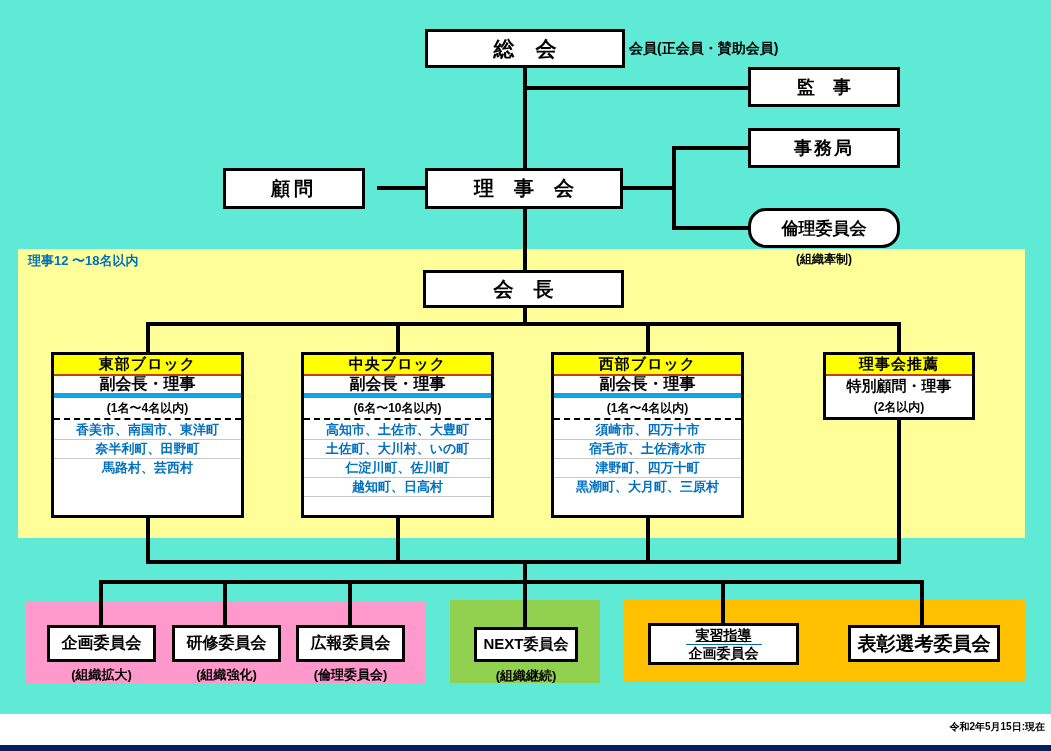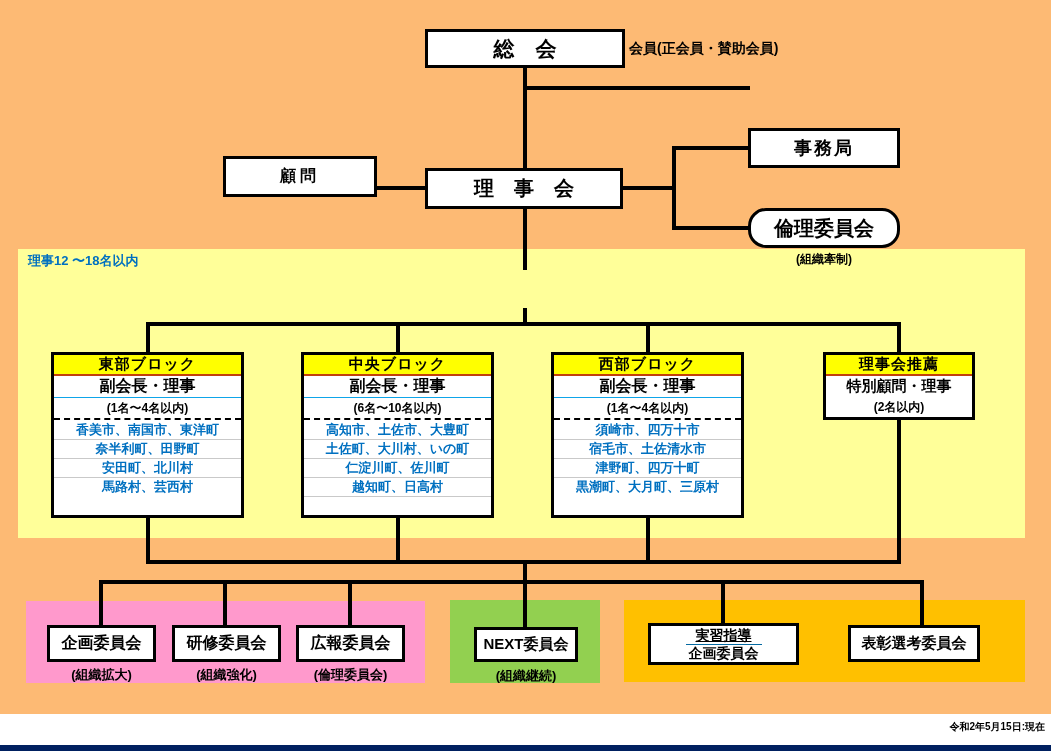--- a/index.html
+++ b/index.html
@@ -1,29 +1,29 @@
 <!DOCTYPE html>
 <html><head>
 <meta charset="utf-8">
 <style>
   html,body{margin:0;padding:0;}
   body{font-family:"Liberation Sans","DejaVu Sans",sans-serif;}
-  #stage{position:relative;width:1051px;height:751px;background:#fdba74;overflow:hidden;}
+  #stage{position:relative;width:1051px;height:751px;background:#5eead4;overflow:hidden;}
   .area{position:absolute;z-index:0;}
   .ln{position:absolute;background:#000;z-index:1;}
   .obox{position:absolute;background:#fff;border:3px solid #000;box-sizing:border-box;
         display:flex;align-items:center;justify-content:center;font-weight:bold;color:#000;z-index:2;}
   .note{position:absolute;font-weight:bold;color:#000;z-index:2;white-space:nowrap;}
   .band-note{position:absolute;font-weight:bold;color:#0070C0;font-size:13px;z-index:2;white-space:nowrap;}
   .block{position:absolute;background:#fff;border:3px solid #000;box-sizing:border-box;
          display:flex;flex-direction:column;z-index:2;}
   .bheader{height:19px;background:#FFFF00;border-bottom:2px solid #c2410c;display:flex;align-items:center;
            justify-content:center;font-weight:bold;font-size:15px;letter-spacing:1px;}
   .brole{height:22px;display:flex;align-items:center;justify-content:center;font-weight:bold;font-size:16px;
-         border-bottom:1px solid #0ea5e9;box-sizing:border-box;}
+         border-bottom:5px solid #0ea5e9;box-sizing:border-box;}
   .bcount{height:20px;display:flex;align-items:center;justify-content:center;font-weight:bold;font-size:12px;}
   .brows{border-top:2px dashed #000;flex:1;display:flex;flex-direction:column;}
   .brow{height:19px;display:flex;align-items:center;justify-content:center;font-weight:bold;font-size:13px;
         color:#0070C0;box-sizing:border-box;}
   .brow + .brow{border-top:1px solid #c9c9c9;}
   .cbox{position:absolute;background:#fff;border:3px solid #000;box-sizing:border-box;display:flex;
         flex-direction:column;align-items:center;justify-content:center;font-weight:bold;font-size:16px;z-index:2;}
   .cap{position:absolute;font-weight:bold;font-size:13px;text-align:center;z-index:2;}
   .two-line{font-size:14px;line-height:17px;}
   .two-line .l1{border-bottom:1px solid #0369a1;padding:0 10px;text-decoration:underline;}
@@ -69,49 +69,54 @@
   <div class="ln" style="left:348px;top:580px;width:4px;height:47px;"></div>
   <div class="ln" style="left:523px;top:580px;width:4px;height:49px;"></div>
   <div class="ln" style="left:721px;top:580px;width:4px;height:47px;"></div>
   <div class="ln" style="left:920px;top:580px;width:4px;height:47px;"></div>
 
   <div class="obox" style="left:425px;top:29px;width:200px;height:39px;font-size:21px;">
       <span>総　会</span>
     </div>
   <div class="note" style="left:629px;top:40px;font-size:14px;">会員(正会員・賛助会員)</div>
 
+  <div class="obox" style="left:748px;top:67px;width:152px;height:40px;font-size:18px;">
+      <span>監　事</span>
+    </div>
 
   <div class="obox" style="left:748px;top:128px;width:152px;height:40px;font-size:18px;letter-spacing:2px;">
       <span>事務局</span>
     </div>
 
-  <div class="obox" style="left:748px;top:208px;width:152px;height:40px;font-size:20px;border-radius:18px;">
+  <div class="obox" style="left:748px;top:208px;width:152px;height:40px;font-size:17px;border-radius:18px;">
       <span>倫理委員会</span>
     </div>
   <div class="note" style="left:748px;top:251px;width:152px;font-size:12px;text-align:center;">(組織牽制)</div>
 
-  <div class="obox" style="left:223px;top:156px;width:154px;height:41px;font-size:16px;letter-spacing:4px;">
+  <div class="obox" style="left:223px;top:168px;width:142px;height:41px;font-size:19px;letter-spacing:4px;">
       <span>顧問</span>
     </div>
 
   <div class="obox" style="left:425px;top:168px;width:198px;height:41px;font-size:20px;">
       <span>理　事　会</span>
     </div>
 
   <div class="band-note" style="left:28px;top:252px;">理事12 〜18名以内</div>
 
+  <div class="obox" style="left:423px;top:270px;width:201px;height:38px;font-size:20px;">
+      <span>会　長</span>
+    </div>
 
   <div class="block" style="left:51px;top:352px;width:193px;height:166px;">
     <div class="bheader">東部ブロック</div>
     <div class="brole">副会長・理事</div>
     <div class="bcount">(1名〜4名以内)</div>
     <div class="brows">
       <div class="brow">香美市、南国市、東洋町</div>
       <div class="brow">奈半利町、田野町</div>
-      <div class="brow">安田町、北川村</div>
       <div class="brow">馬路村、芸西村</div>
     </div>
   </div>
 
   <div class="block" style="left:301px;top:352px;width:193px;height:166px;">
     <div class="bheader">中央ブロック</div>
     <div class="brole">副会長・理事</div>
     <div class="bcount">(6名〜10名以内)</div>
     <div class="brows">
       <div class="brow">高知市、土佐市、大豊町</div>
@@ -158,19 +163,19 @@
   <div class="cbox" style="left:474px;top:627px;width:104px;height:35px;font-size:15px;">
       <span>NEXT委員会</span>
     </div>
   <div class="cap" style="left:474px;top:667px;width:104px;">(組織継続)</div>
 
   <div class="cbox two-line" style="left:648px;top:623px;width:151px;height:42px;">
     <span class="l1">実習指導</span>
     <span class="l2">企画委員会</span>
   </div>
 
-  <div class="cbox" style="left:848px;top:625px;width:132px;height:37px;font-size:15px;">
+  <div class="cbox" style="left:848px;top:625px;width:152px;height:37px;font-size:19px;">
       <span>表彰選考委員会</span>
     </div>
 
   <div class="date">令和2年5月15日:現在</div>
 
 </div>
 
 </body></html>

